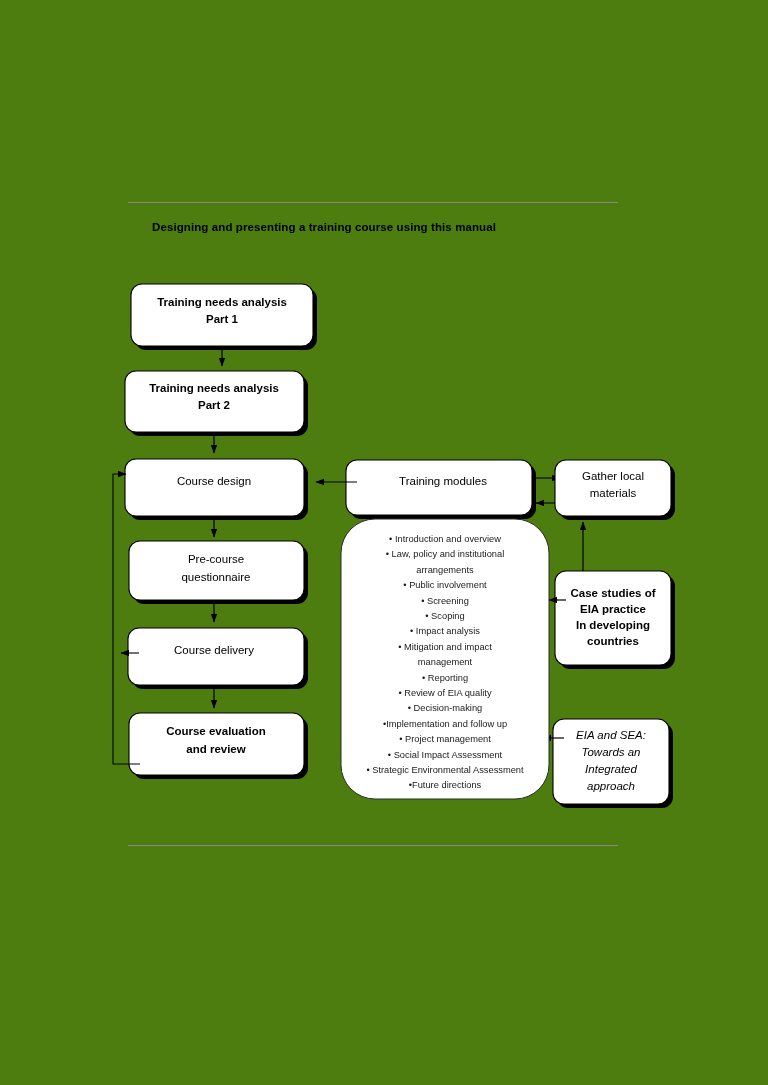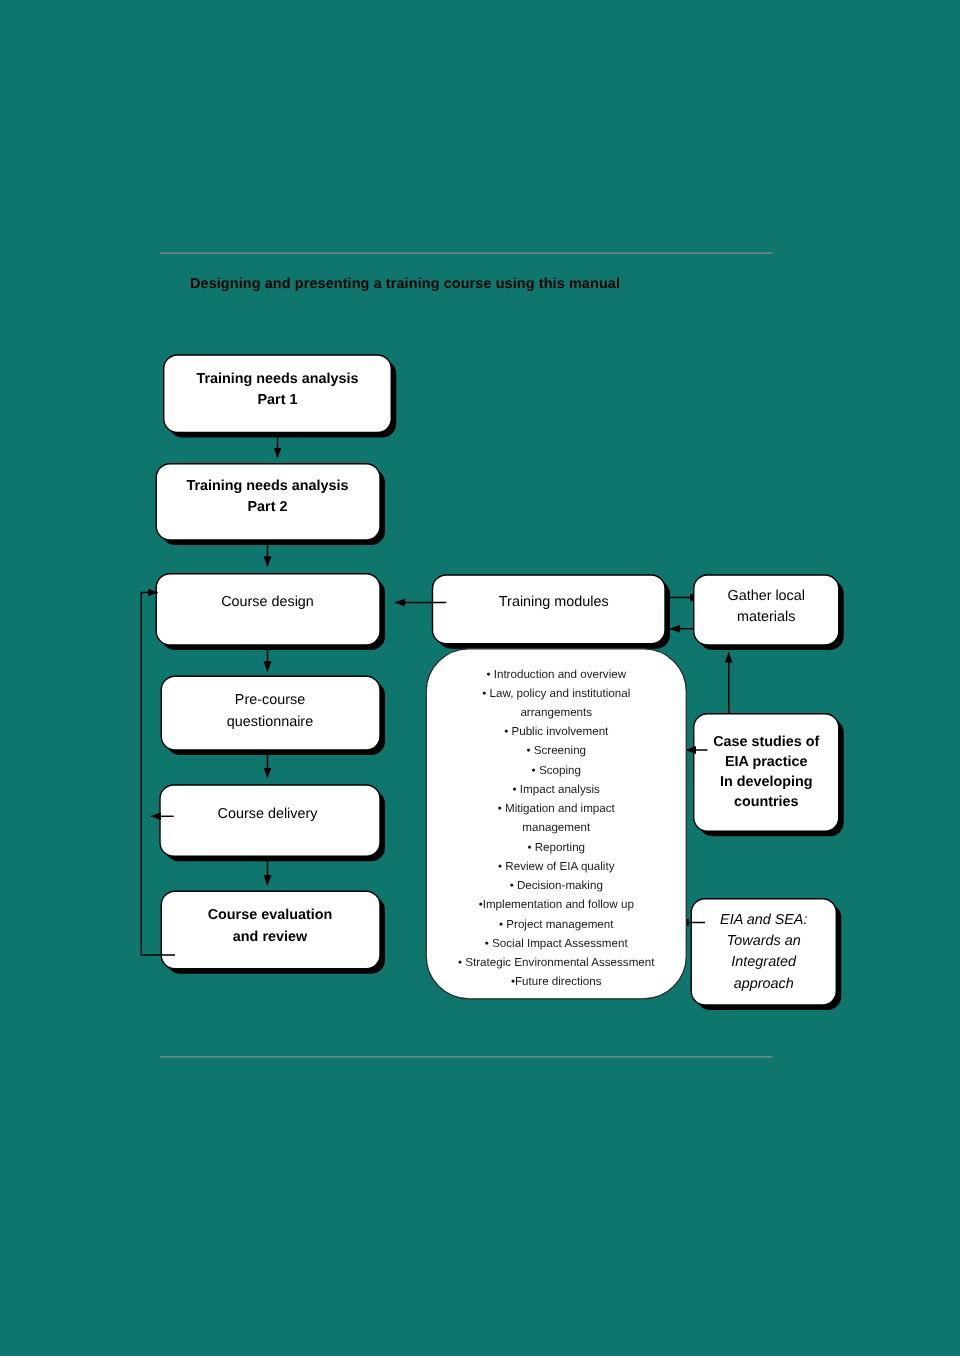--- a/index.html
+++ b/index.html
@@ -12,21 +12,21 @@
     width: 768px;
     height: 1085px;
     position: relative;
     font-family: "Liberation Sans", sans-serif;
     color: #000000;
     overflow: hidden;
   }
   .page {
     position: absolute;
     inset: 0;
-    background: #0f766e;
+    background: #4d7c0f;
     padding-left: 28px;
   }
   .rule {
     position: absolute;
     left: 128px;
     width: 490px;
     height: 0;
     border-top: 1px solid #8a8a8a;
   }
   .rule-top { top: 202px; }

